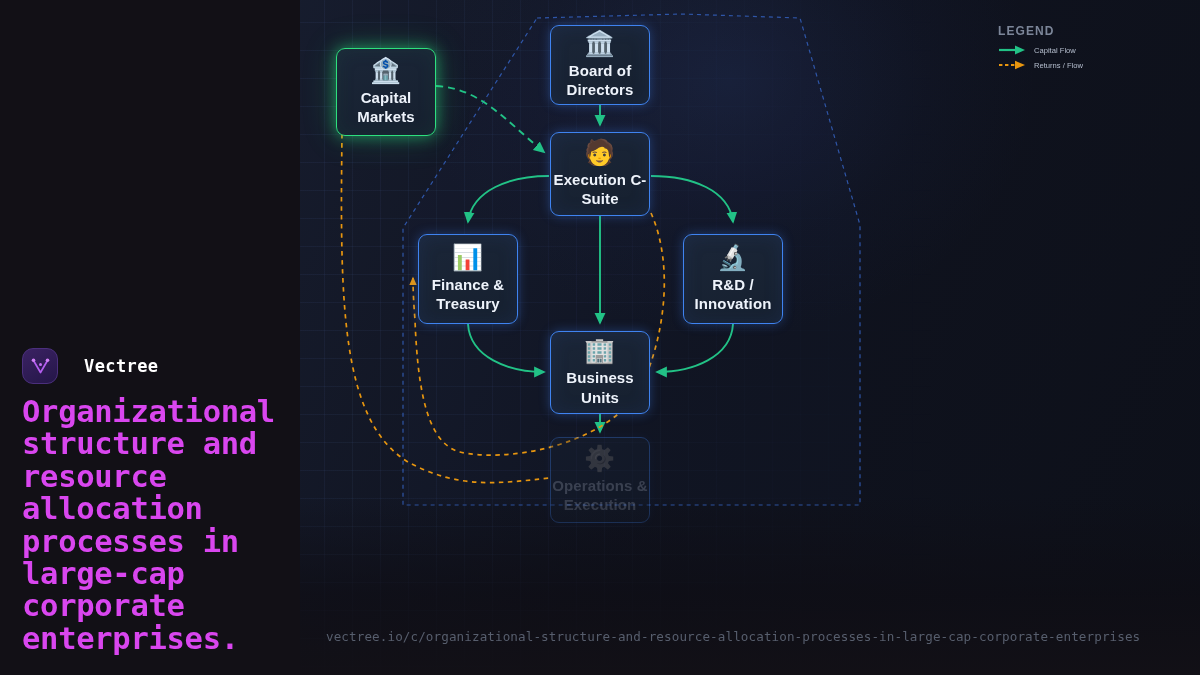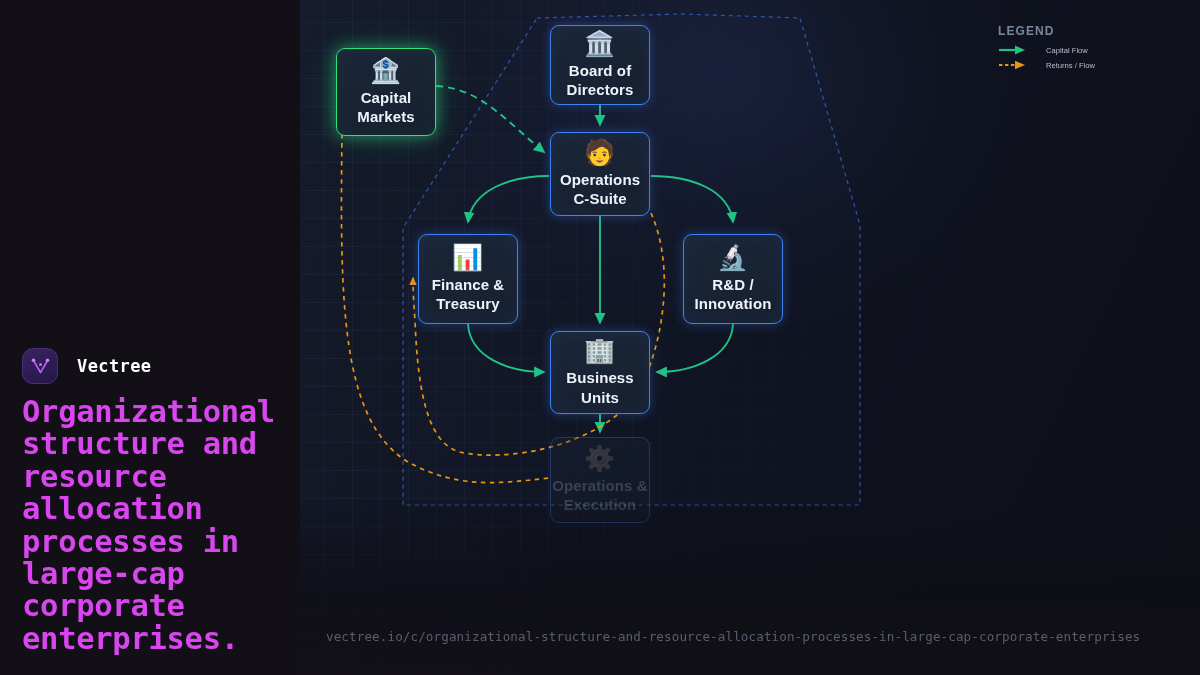--- a/index.html
+++ b/index.html
@@ -77,27 +77,27 @@
   }
   .node.dim .nlabel { color: #8d98ab; }
   .node.dim .nicon { filter: grayscale(1) brightness(.72); }
 
   
   #legend { position: absolute; right: 12px; top: 24px; z-index: 45; width: 190px; }
   #legend .ltitle {
     font-size: 12px; letter-spacing: 1.1px; color: #7c8699;
     font-weight: 700; margin-bottom: 7px; text-transform: uppercase;
   }
-  #legend .lrow { display: flex; align-items: center; gap: 20px; margin-bottom: 5px; }
+  #legend .lrow { display: flex; align-items: center; gap: 8px; margin-bottom: 5px; }
   #legend .lrow .ltext { font-size: 7.6px; color: #b6bfcf; white-space: nowrap; }
   #legend svg { display: block; flex: none; }
 
   
   #brandblock { position: absolute; left: 22px; top: 348px; width: 320px; z-index: 60; }
-  #brandrow { display: flex; align-items: center; gap: 19px; margin-bottom: 12px; }
+  #brandrow { display: flex; align-items: center; gap: 26px; margin-bottom: 12px; }
   #logo {
     width: 36px; height: 36px; border-radius: 11px; flex: none;
     background: linear-gradient(150deg, #3b2263 0%, #241648 100%);
     border: 1px solid #4b2f7d;
     display: flex; align-items: center; justify-content: center;
   }
   #brandname {
     font-family: "DejaVu Sans Mono", "Liberation Mono", monospace;
     font-size: 17px; font-weight: 700; color: #ffffff; letter-spacing: .4px;
   }
@@ -173,21 +173,21 @@
     </div>
 
     <div class="node" style="left:250px; top:25px; width:100px; height:80px;">
       <span class="nicon">🏛️</span>
       <span class="nlabel">Board of
 Directors</span>
     </div>
 
     <div class="node" style="left:250px; top:132px; width:100px; height:84px;">
       <span class="nicon">🧑</span>
-      <span class="nlabel">Operations
+      <span class="nlabel">Execution
 C-Suite</span>
     </div>
 
     <div class="node" style="left:118px; top:234px; width:100px; height:90px;">
       <span class="nicon">📊</span>
       <span class="nlabel">Finance &amp;
 Treasury</span>
     </div>
 
     <div class="node" style="left:383px; top:234px; width:100px; height:90px;">

